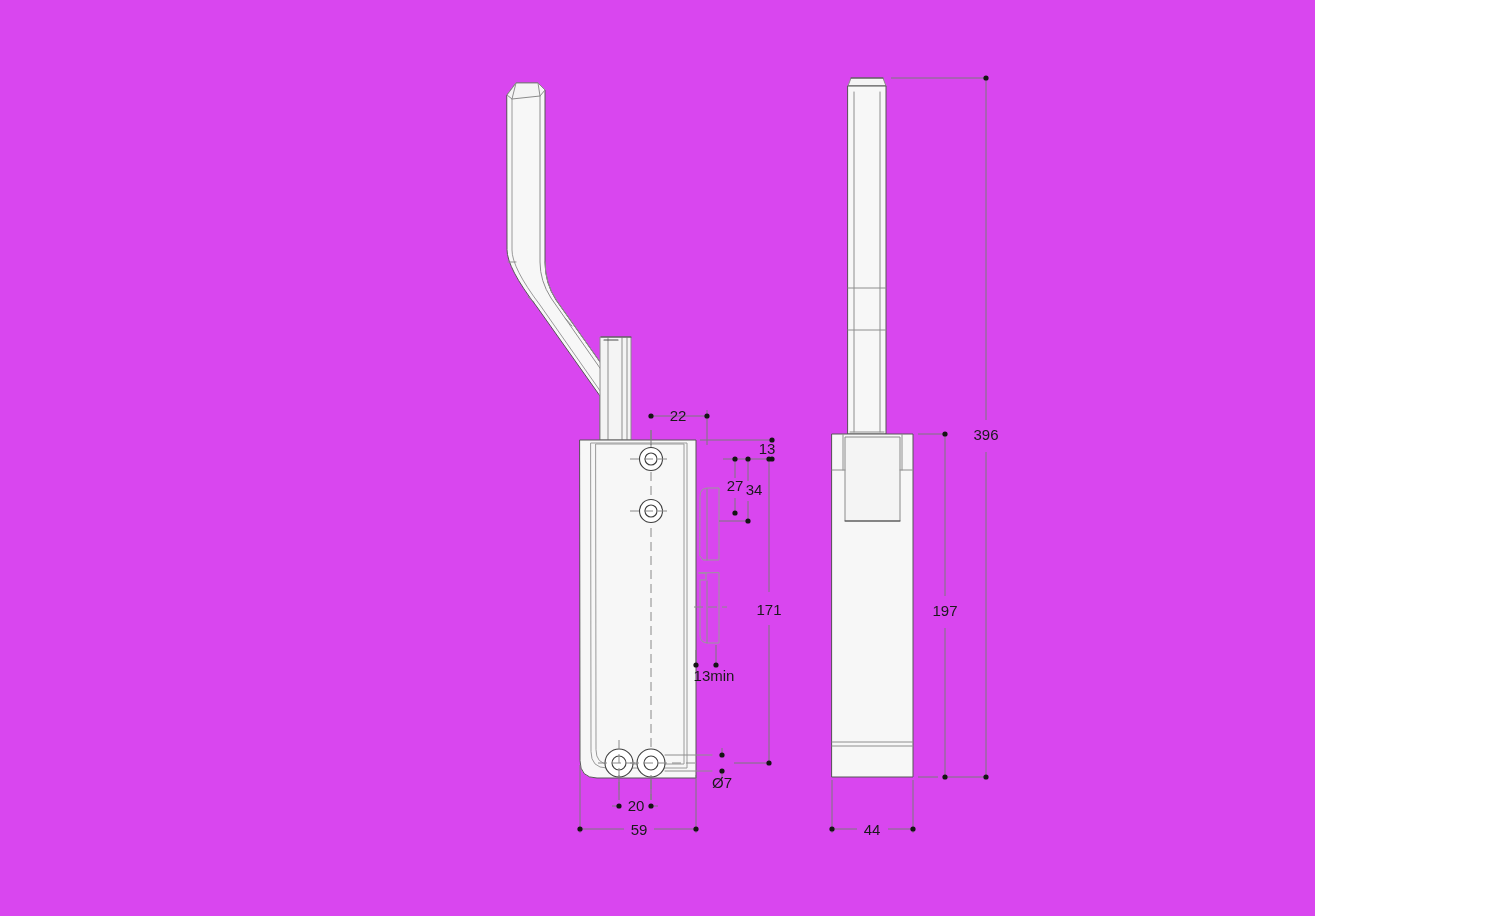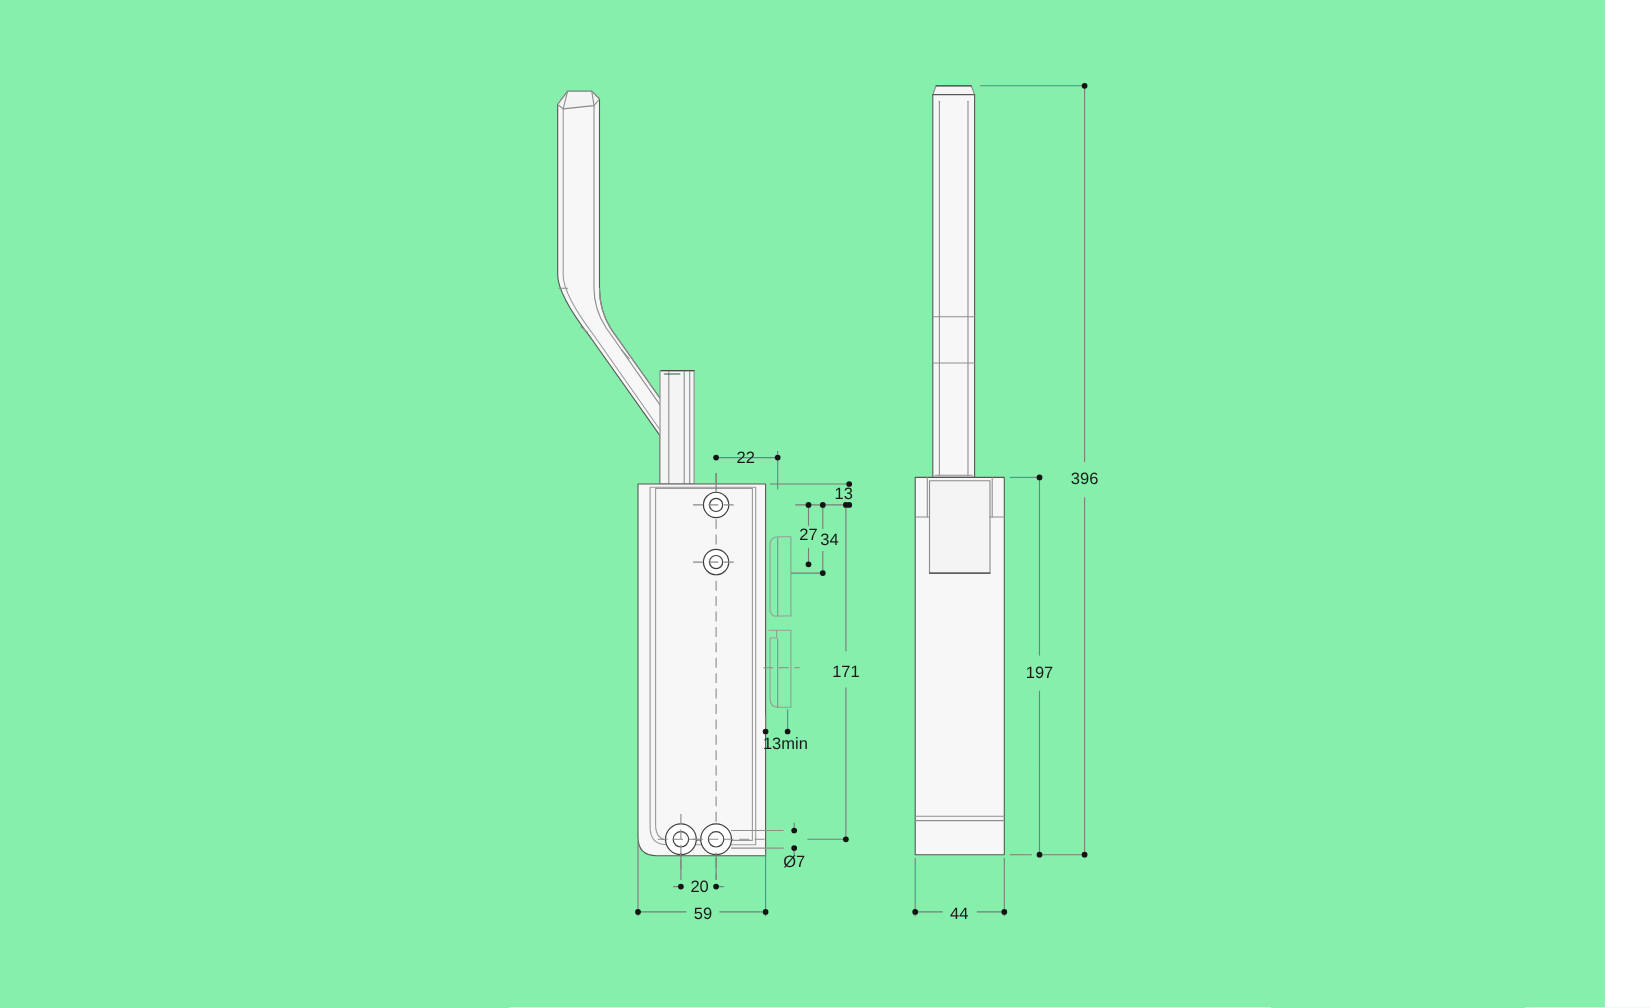--- a/index.html
+++ b/index.html
@@ -8,23 +8,23 @@
     background: #ffffff;
   }
   body {
     width: 1500px;
     height: 916px;
     overflow: hidden;
     font-family: "Liberation Sans", sans-serif;
   }
   #drawing-root {
     position: relative;
-    width: 1459px;
+    width: 1315px;
     height: 916px;
-    background: #86efac;
+    background: #d946ef;
   }
   svg#cad-svg {
     display: block;
     width: 1500px;
     height: 916px;
   }
   .dim-text {
     font-family: "Liberation Sans", sans-serif;
     font-size: 15px;
     fill: #1a1a1a;

